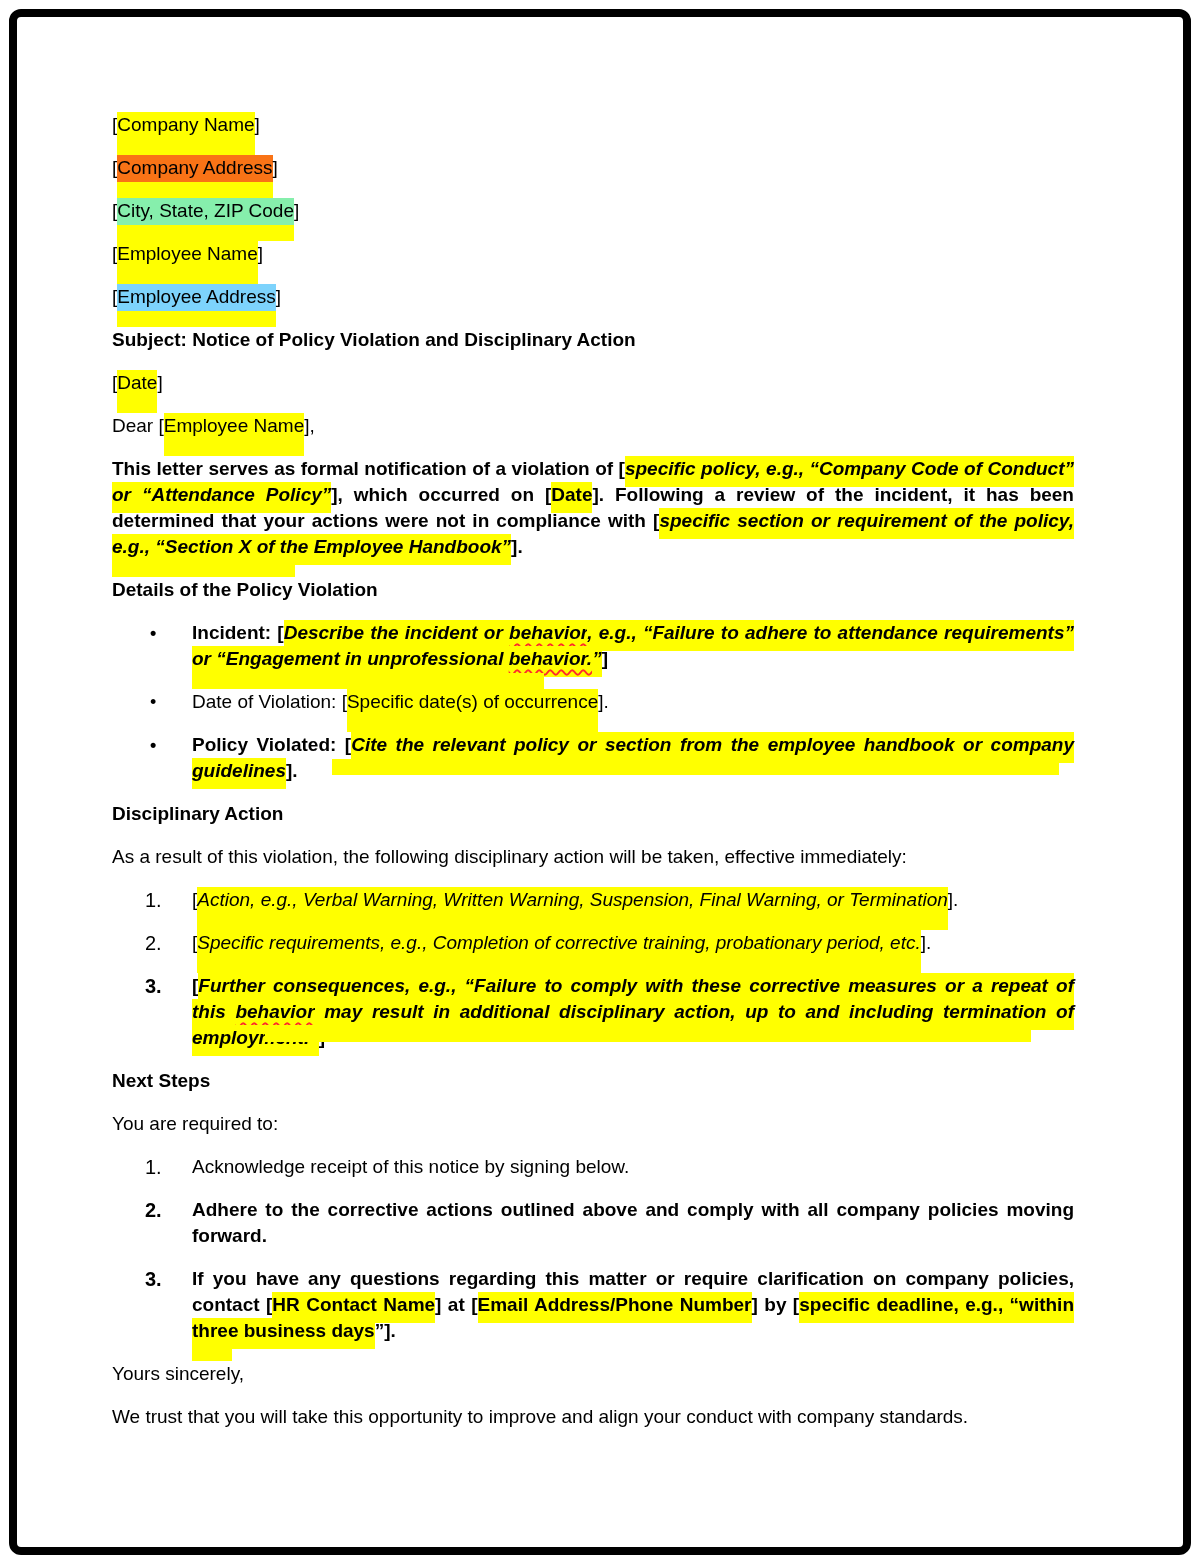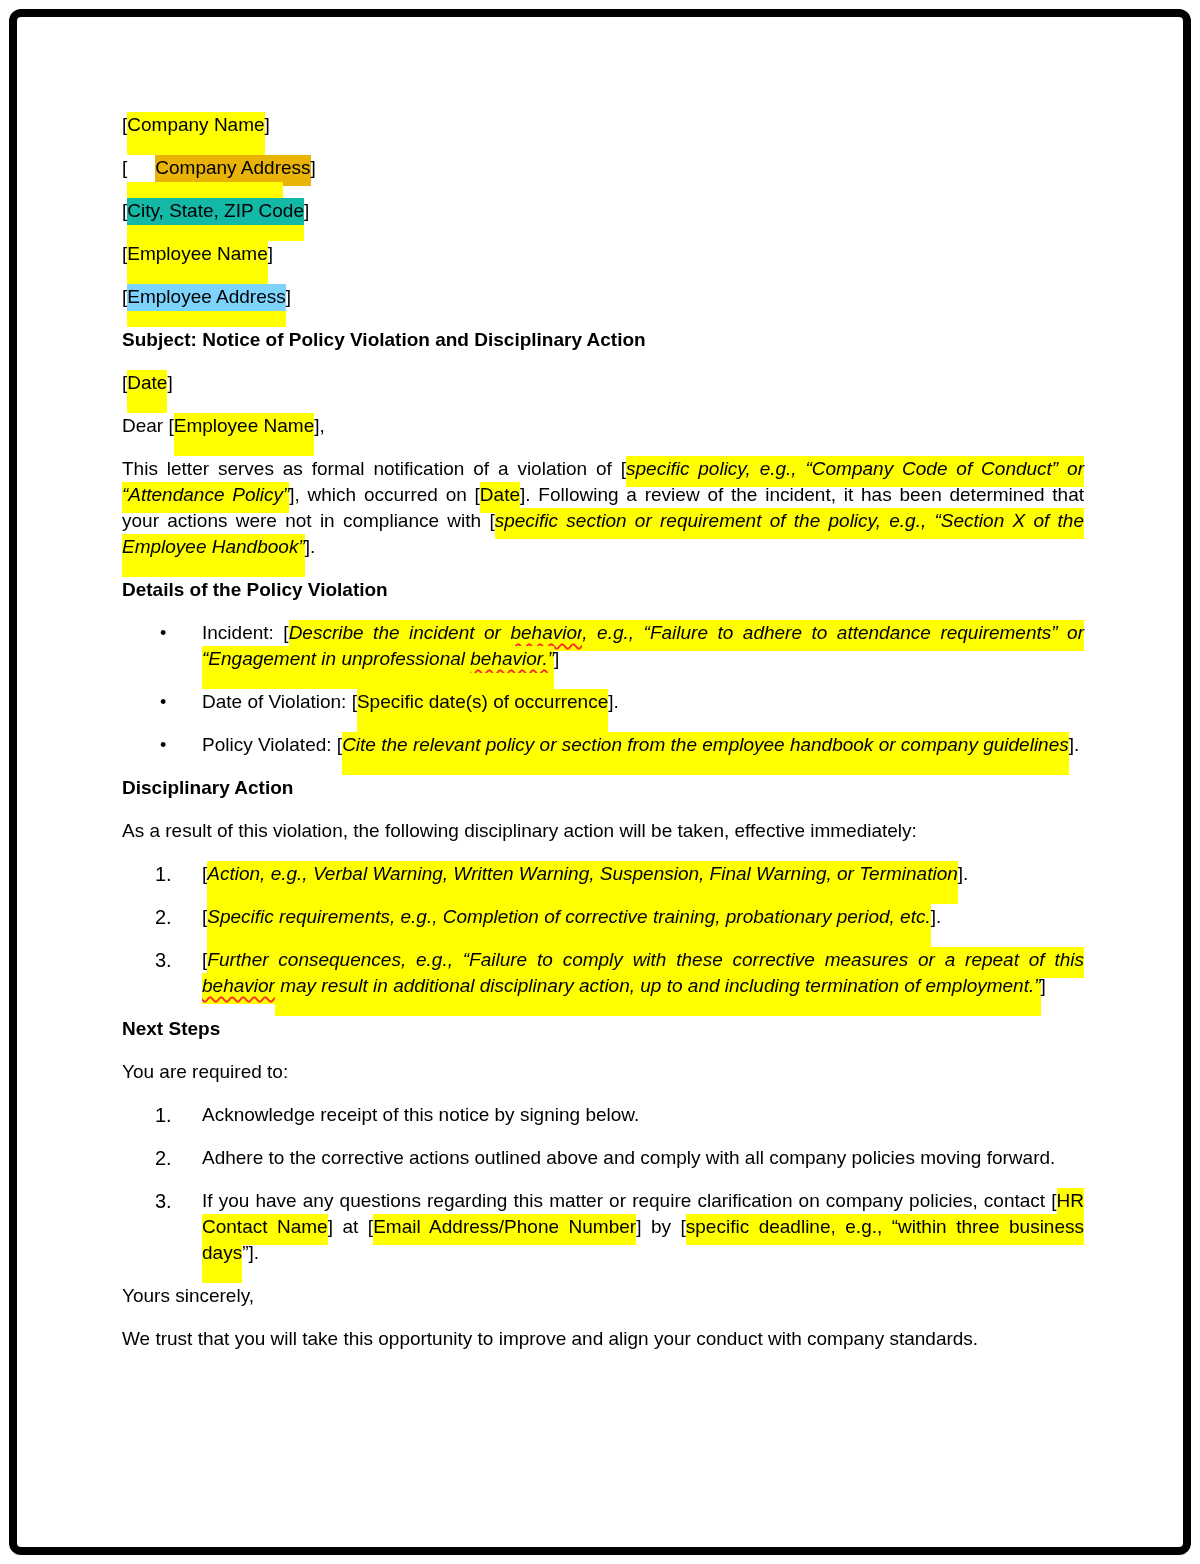--- a/index.html
+++ b/index.html
@@ -8,29 +8,29 @@
     font-family: "Liberation Sans", "DejaVu Sans", sans-serif;
     color: #000000;
     -webkit-font-smoothing: antialiased;
   }
   .frame {
     position: absolute; left: 9px; top: 9px; right: 9px; bottom: 9px;
     border: 8px solid #000000; border-radius: 12px;
     background: #ffffff;
   }
   .content {
-    position: absolute; left: 122px; top: 112px; width: 962px;
+    position: absolute; left: 112px; top: 112px; width: 962px;
   }
   .block {
     position: relative;
     margin: 0 0 17px 0;
     font-size: 19px; line-height: 26px;
   }
   .bold { font-weight: 700; }
-  .justify { text-align: justify; }
+  .justify { text-align: justify; font-weight: bold; }
   .li { padding-left: 80px; }
   .marker {
     position: absolute; left: 38px; top: 0; text-align: left;
   }
   .num-marker { left: 33px; font-size: 20px; }
   .bullet-marker { font-size: 18px; }
   .run {}
   .hl { padding-top: 2px; padding-bottom: 8px; }
   .it { font-style: italic; }
   .sq {
@@ -42,22 +42,22 @@
   .ext-strip {
     position: absolute; height: 16px; pointer-events: none;
   }
 </style>
 </head>
 <body>
 
 <div class="frame"></div>
 <div class="content">
     <div class="block"><span class="run">[</span><span class="run hl ext" style="background: rgb(255, 255, 0);">Company Name</span><span class="run">]</span><div class="ext-strip" style="background: rgb(255, 255, 0); left: 5.28125px; top: 27px; width: 137.281px;"></div></div>
-    <div class="block"><span class="run">[</span><span class="run hl ext" style="background: #eab308; margin-left: 28px;">Company Address</span><span class="run">]</span><div class="ext-strip" style="background: rgb(255, 255, 0); left: 5.28125px; top: 27px; width: 155.25px;"></div></div>
-    <div class="block"><span class="run">[</span><span class="run hl ext" style="background: #14b8a6;">City, State, ZIP Code</span><span class="run">]</span><div class="ext-strip" style="background: rgb(255, 255, 0); left: 5.28125px; top: 27px; width: 176.719px;"></div></div>
+    <div class="block"><span class="run">[</span><span class="run hl ext" style="background: #f97316;">Company Address</span><span class="run">]</span><div class="ext-strip" style="background: rgb(255, 255, 0); left: 5.28125px; top: 27px; width: 155.25px;"></div></div>
+    <div class="block"><span class="run">[</span><span class="run hl ext" style="background: #86efac;">City, State, ZIP Code</span><span class="run">]</span><div class="ext-strip" style="background: rgb(255, 255, 0); left: 5.28125px; top: 27px; width: 176.719px;"></div></div>
     <div class="block"><span class="run">[</span><span class="run hl ext" style="background: rgb(255, 255, 0);">Employee Name</span><span class="run">]</span><div class="ext-strip" style="background: rgb(255, 255, 0); left: 5.28125px; top: 27px; width: 140.453px;"></div></div>
     <div class="block"><span class="run">[</span><span class="run hl ext" style="background: #7dd3fc;">Employee Address</span><span class="run">]</span><div class="ext-strip" style="background: rgb(255, 255, 0); left: 5.28125px; top: 27px; width: 158.422px;"></div></div>
     <div class="block bold"><span class="run">Subject: Notice of Policy Violation and Disciplinary Action</span></div>
     <div class="block"><span class="run">[</span><span class="run hl ext" style="background: rgb(255, 255, 0);">Date</span><span class="run">]</span><div class="ext-strip" style="background: rgb(255, 255, 0); left: 5.28125px; top: 27px; width: 40.1406px;"></div></div>
     <div class="block"><span class="run">Dear [</span><span class="run hl ext" style="background: rgb(255, 255, 0);">Employee Name</span><span class="run">],</span><div class="ext-strip" style="background: rgb(255, 255, 0); left: 51.75px; top: 27px; width: 140.453px;"></div></div>
     <div class="block justify"><span class="run">This letter serves as formal notification of a violation of [</span><span class="run hl it" style="background: rgb(255, 255, 0);">specific policy, e.g., “Company Code of Conduct” or “Attendance Policy”</span><span class="run">], which occurred on [</span><span class="run hl" style="background: rgb(255, 255, 0);">Date</span><span class="run">]. Following a review of the incident, it has been determined that your actions were not in compliance with [</span><span class="run hl it ext" style="background: rgb(255, 255, 0);">specific section or requirement of the policy, e.g., “Section X of the Employee Handbook”</span><span class="run">].</span><div class="ext-strip" style="background: rgb(255, 255, 0); left: 0px; top: 105px; width: 182.719px;"></div></div>
     <div class="block bold"><span class="run">Details of the Policy Violation</span></div>
     <div class="block justify li"><span class="marker bullet-marker">•</span><span><span class="run">Incident: [</span><span class="run hl it" style="background: rgb(255, 255, 0);">Describe the incident or </span><span class="run hl it sq" style="background: rgb(255, 255, 0); text-decoration-color: rgb(255, 43, 43);">behavior</span><span class="run hl it ext" style="background: rgb(255, 255, 0);">, e.g., “Failure to adhere to attendance requirements” or “Engagement in unprofessional </span><span class="run hl it sq ext" style="background: rgb(255, 255, 0); text-decoration-color: rgb(255, 43, 43);">behavior.</span><span class="run hl it ext" style="background: rgb(255, 255, 0);">”</span><span class="run">]</span></span><div class="ext-strip" style="background: rgb(255, 255, 0); left: 80px; top: 53px; width: 268.297px;"></div><div class="ext-strip" style="background: rgb(255, 255, 0); left: 348.297px; top: 53px; width: 77.4688px;"></div><div class="ext-strip" style="background: rgb(255, 255, 0); left: 425.766px; top: 53px; width: 6.32812px;"></div></div>
     <div class="block li"><span class="marker bullet-marker">•</span><span><span class="run">Date of Violation: [</span><span class="run hl ext" style="background: rgb(255, 255, 0);">Specific date(s) of occurrence</span><span class="run">].</span></span><div class="ext-strip" style="background: rgb(255, 255, 0); left: 234.922px; top: 27px; width: 251.344px;"></div></div>
     <div class="block justify li"><span class="marker bullet-marker">•</span><span><span class="run">Policy Violated: [</span><span class="run hl it ext" style="background: rgb(255, 255, 0);">Cite the relevant policy or section from the employee handbook or company guidelines</span><span class="run">].</span></span><div class="ext-strip" style="background: rgb(255, 255, 0); left: 220.125px; top: 27px; width: 726.641px;"></div></div>

